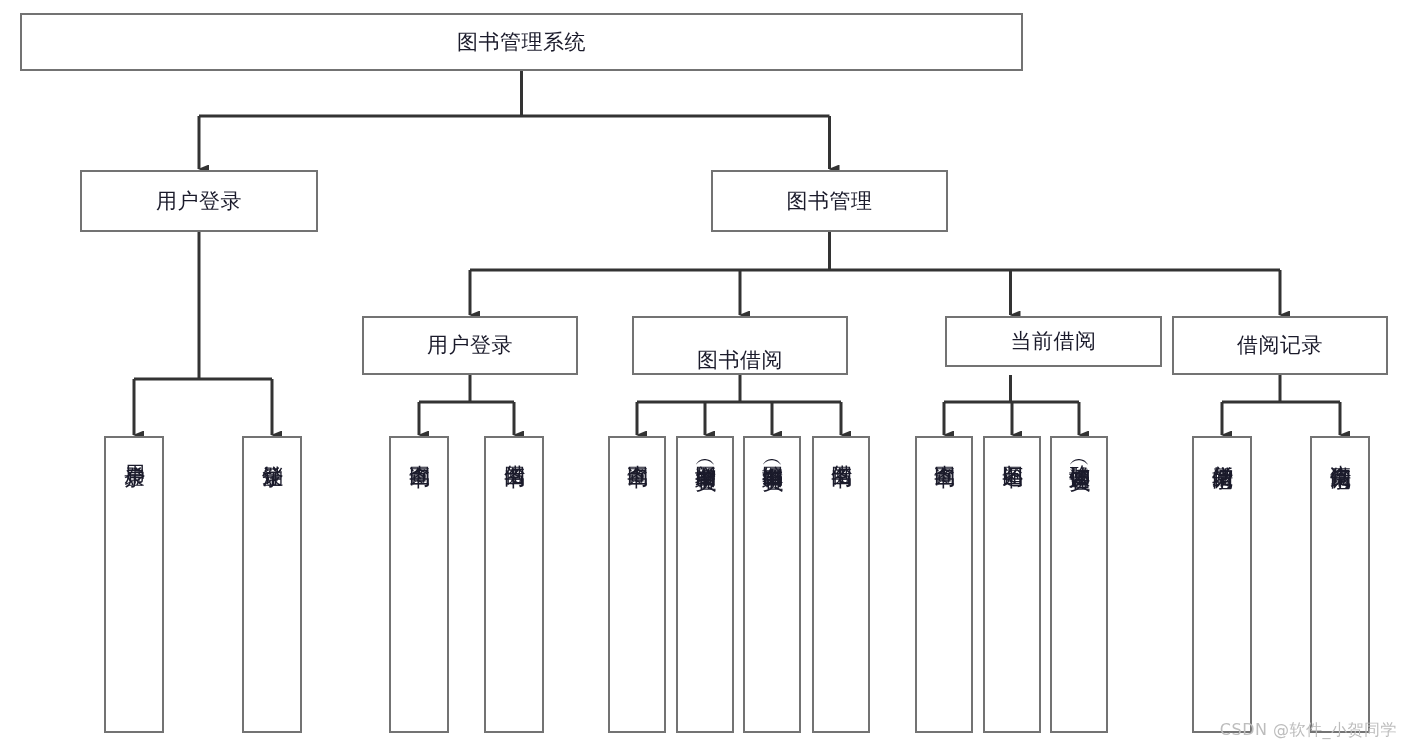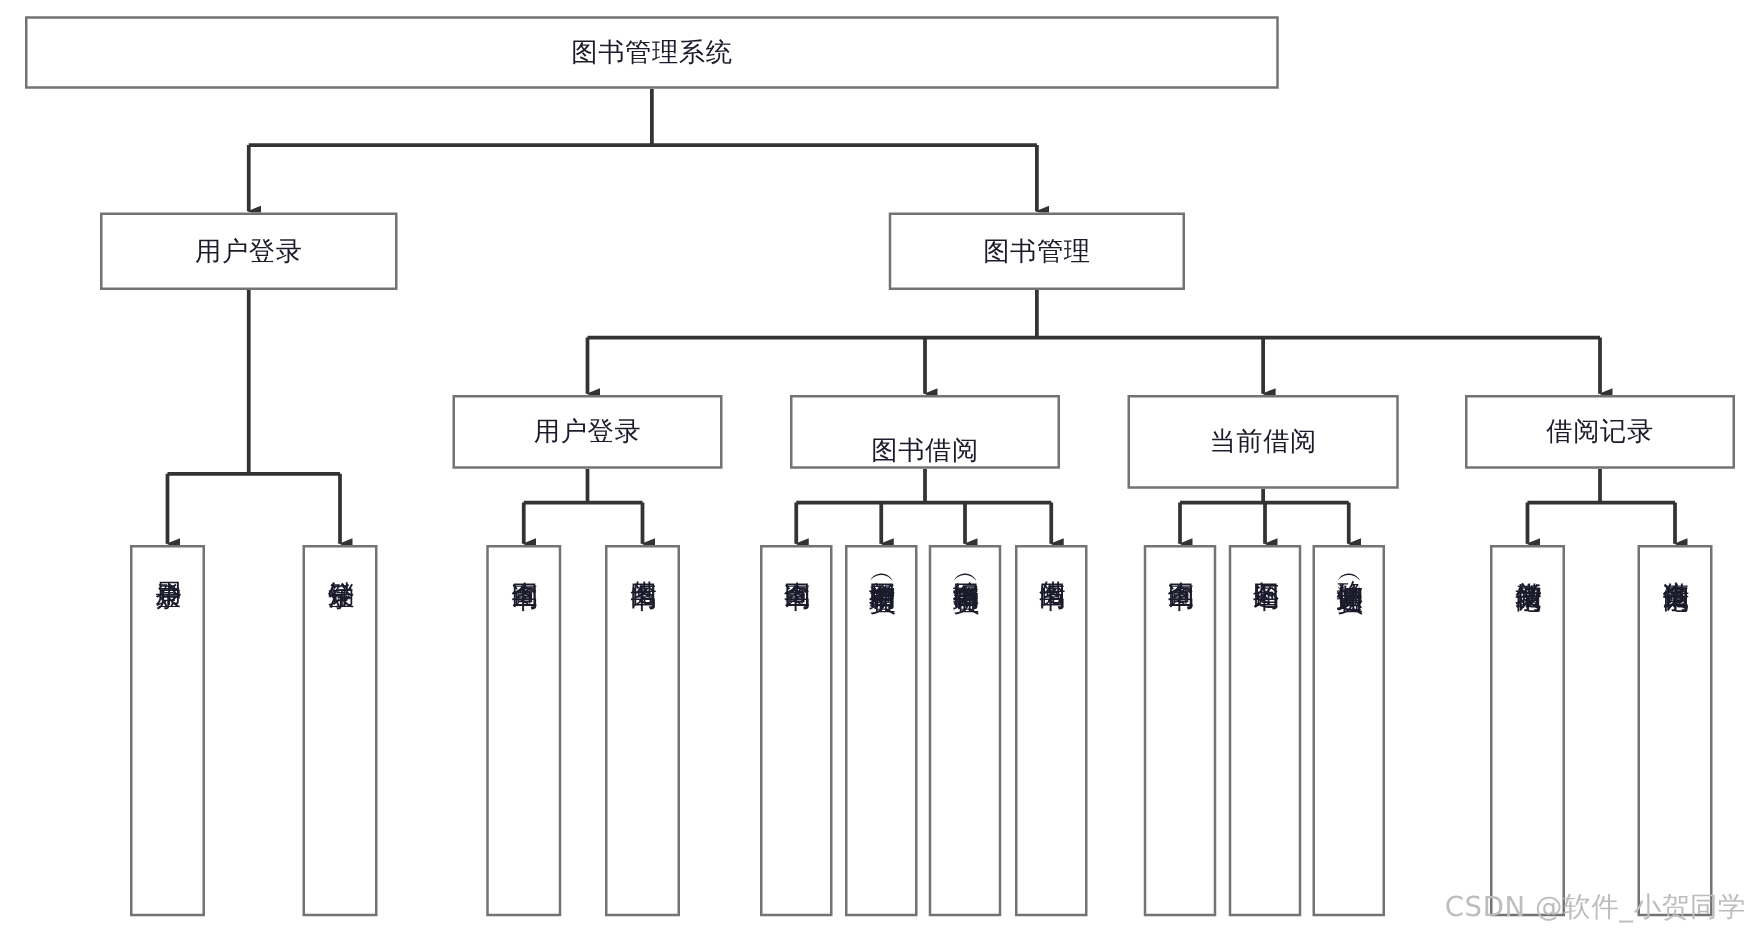--- a/index.html
+++ b/index.html
@@ -53,21 +53,21 @@
     text-orientation: upright;
     font-size: 21px;
     line-height: 1.32;
     letter-spacing: 1px;
     white-space: nowrap;
   }
   .watermark {
     position: absolute;
     right: 8px;
     bottom: 6px;
-    font-size: 22px;
+    font-size: 16px;
     color: #bdbdbd;
     letter-spacing: 0.5px;
     white-space: nowrap;
     pointer-events: none;
   }
 </style>
 </head>
 <body>
 
 <div id="diagram-root">
@@ -125,21 +125,21 @@
   <div class="node-box" style="left: 711px; top: 170px; width: 237px; height: 62px;">
     <span class="node-label">图书管理</span>
   </div>
 
   <div class="node-box" style="left: 362px; top: 316px; width: 216px; height: 59px;">
     <span class="node-label">用户登录</span>
   </div>
   <div class="node-box" style="left: 632px; top: 316px; width: 216px; height: 59px; align-items: flex-end;">
     <span class="node-label">图书借阅</span>
   </div>
-  <div class="node-box" style="left: 902px; top: 316px; width: 217px; height: 75px;">
+  <div class="node-box" style="left: 945px; top: 316px; width: 217px; height: 51px;">
     <span class="node-label">当前借阅</span>
   </div>
   <div class="node-box" style="left: 1172px; top: 316px; width: 216px; height: 59px; text-align: right;">
     <span class="node-label">借阅记录</span>
   </div>
 
   <div class="node-box vertical" style="left: 104px; top: 436px; width: 60px; height: 297px;">
     <span class="node-label">用户登录</span>
   </div>
   <div class="node-box vertical" style="left: 242px; top: 436px; width: 60px; height: 297px;">

